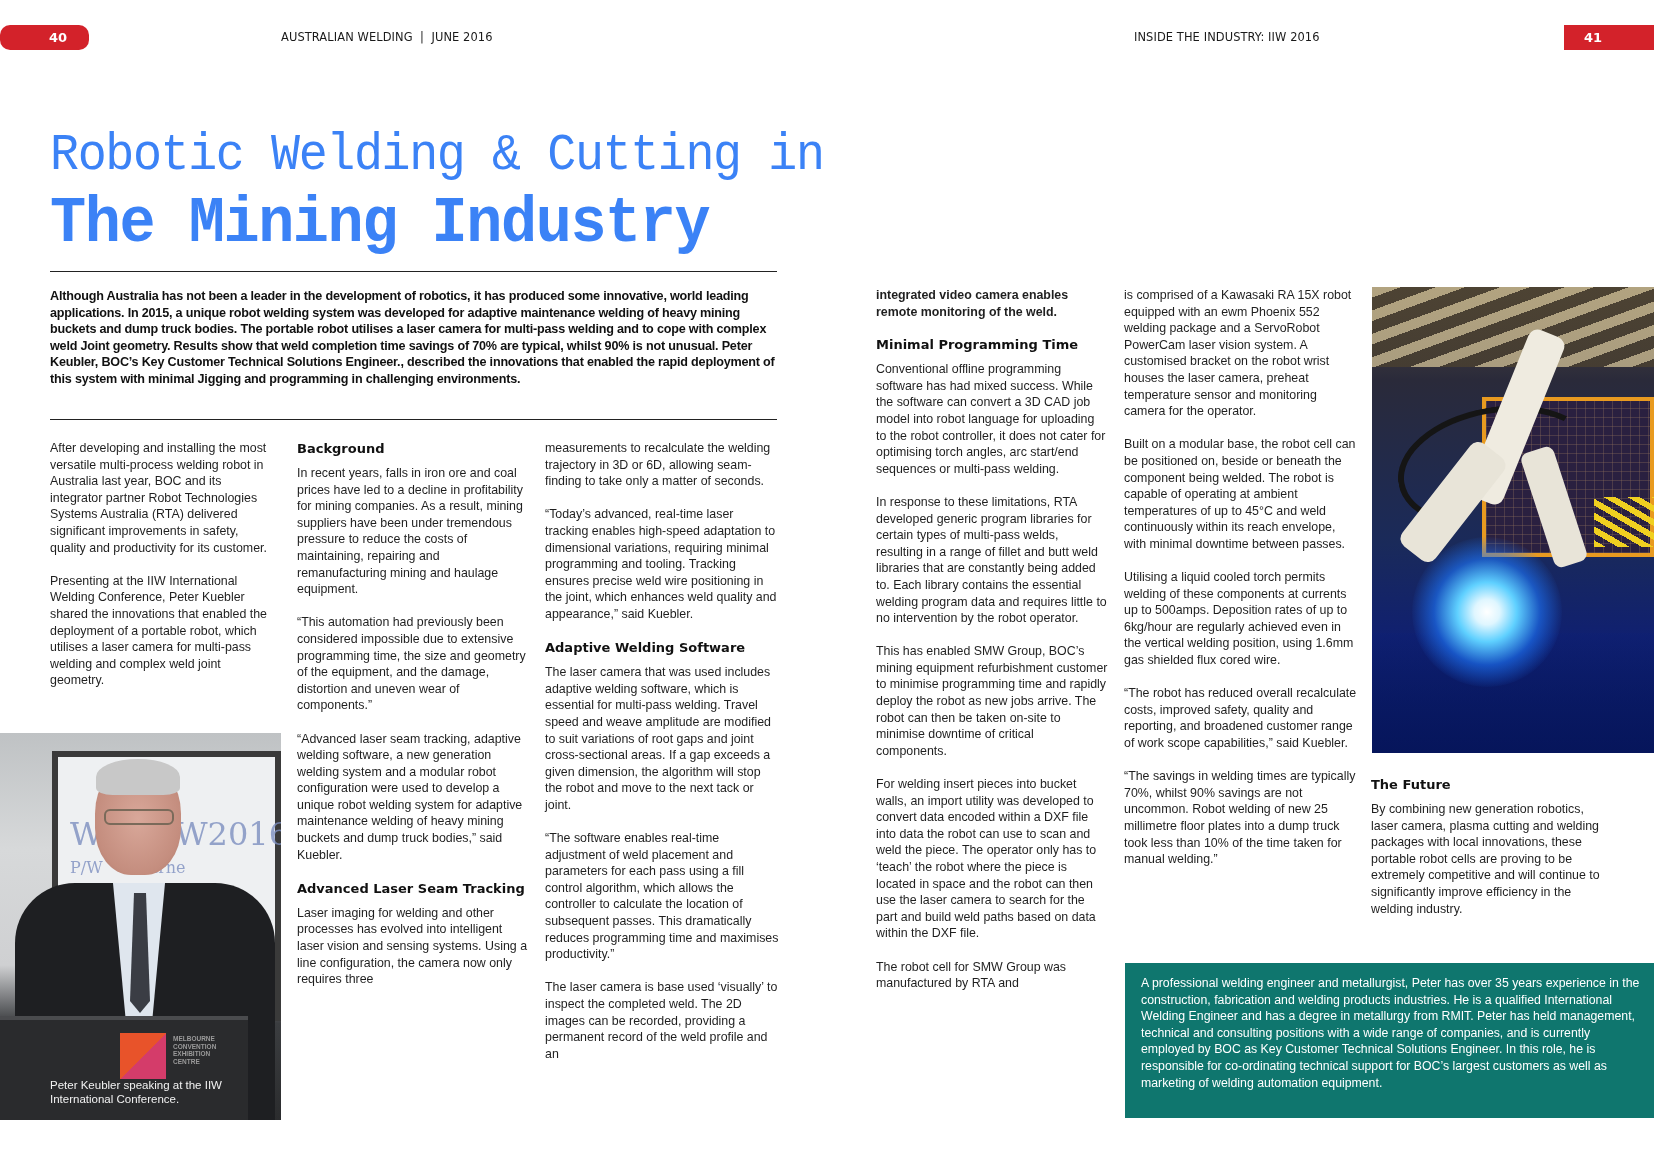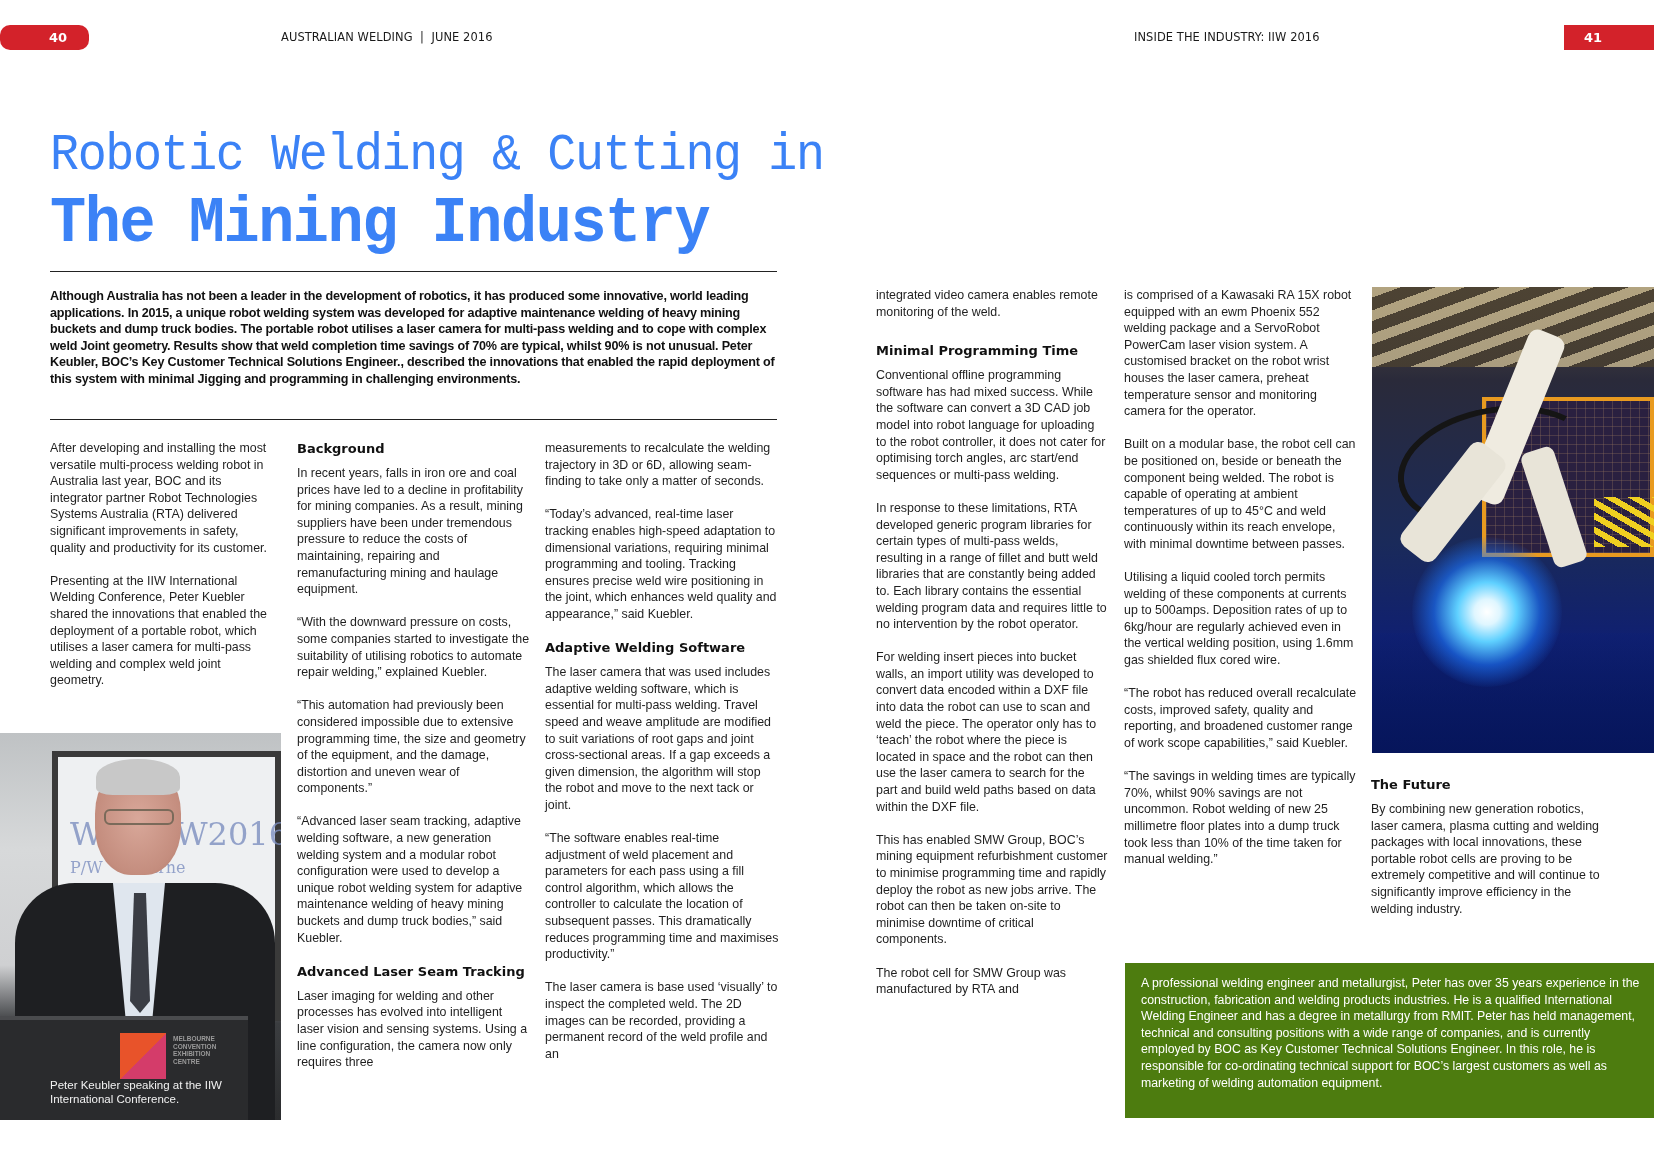--- a/index.html
+++ b/index.html
@@ -61,21 +61,21 @@
     background: repeating-linear-gradient(0deg, rgba(140,110,90,.35) 0 1px, transparent 1px 9px), repeating-linear-gradient(90deg, rgba(140,110,90,.35) 0 1px, transparent 1px 9px), #2a2040; }
   .photo-robot .arm1 { position: absolute; left: 60px; top: 150px; width: 42px; height: 130px; background: #e8e4d8; transform: rotate(38deg); border-radius: 10px; }
   .photo-robot .arm2 { position: absolute; left: 125px; top: 40px; width: 38px; height: 180px; background: #efebe0; transform: rotate(22deg); border-radius: 10px; }
   .photo-robot .arm3 { position: absolute; left: 165px; top: 160px; width: 34px; height: 120px; background: #e8e4d8; transform: rotate(-18deg); border-radius: 8px; }
   .photo-robot .cable { position: absolute; left: 25px; top: 120px; width: 200px; height: 120px; border: 6px solid #151515; border-radius: 50%; border-bottom-color: transparent; border-right-color: transparent; transform: rotate(-10deg); }
   .photo-robot .glow { position: absolute; left: 40px; top: 250px; width: 150px; height: 150px; border-radius: 50%;
     background: radial-gradient(circle, #ffffff 0%, #dff6ff 12%, #5fd0ff 28%, rgba(30,120,255,.6) 50%, rgba(20,60,200,0) 72%); }
   .photo-robot .floor { position: absolute; left: 0; bottom: 0; width: 100%; height: 120px; background: linear-gradient(180deg, rgba(10,30,120,.2), rgba(5,20,90,.8)); }
   .photo-robot .strap { position: absolute; left: 222px; top: 210px; width: 60px; height: 50px; background: repeating-linear-gradient(30deg, #f0d020 0 6px, transparent 6px 12px); }
 
-  .bio-box { position: absolute; left: 1125px; top: 963px; width: 529px; height: 155px; background: #4d7c0f; color: #fff;
+  .bio-box { position: absolute; left: 1125px; top: 963px; width: 529px; height: 155px; background: #0f766e; color: #fff;
     padding: 12px 14px 10px 16px; font-size: 12.3px; line-height: 16.6px; }
 </style>
 </head>
 <body>
 
 <div class="page-tab left">40</div>
 <div class="running-head left" style="white-space:pre;">AUSTRALIAN WELDING  |  JUNE 2016</div>
 <div class="running-head right">INSIDE THE INDUSTRY: IIW 2016</div>
 <div class="page-tab right">41</div>
 
@@ -89,21 +89,20 @@
 <div class="rule r2"></div>
 
 <div class="col c1">
   <p>After developing and installing the most versatile multi-process welding robot in Australia last year, BOC and its integrator partner Robot Technologies Systems Australia (RTA) delivered significant improvements in safety, quality and productivity for its customer.</p>
   <p>Presenting at the IIW International Welding Conference, Peter Kuebler shared the innovations that enabled the deployment of a portable robot, which utilises a laser camera for multi-pass welding and complex weld joint geometry.</p>
 </div>
 
 <div class="col c2">
   <h3>Background</h3>
   <p>In recent years, falls in iron ore and coal prices have led to a decline in profitability for mining companies. As a result, mining suppliers have been under tremendous pressure to reduce the costs of maintaining, repairing and remanufacturing mining and haulage equipment.</p>
-  <p>“With the downward pressure on costs, some companies started to investigate the suitability of utilising robotics to automate repair welding,” explained Kuebler.</p>
   <p>“This automation had previously been considered impossible due to extensive programming time, the size and geometry of the equipment, and the damage, distortion and uneven wear of components.”</p>
   <p>“Advanced laser seam tracking, adaptive welding software, a new generation welding system and a modular robot configuration were used to develop a unique robot welding system for adaptive maintenance welding of heavy mining buckets and dump truck bodies,” said Kuebler.</p>
   <h3>Advanced Laser Seam Tracking</h3>
   <p>Laser imaging for welding and other processes has evolved into intelligent laser vision and sensing systems. Using a line configuration, the camera now only requires three</p>
 </div>
 
 <div class="col c3">
   <p>measurements to recalculate the welding trajectory in 3D or 6D, allowing seam-finding to take only a matter of seconds.</p>
   <p>“Today’s advanced, real-time laser tracking enables high-speed adaptation to dimensional variations, requiring minimal programming and tooling. Tracking ensures precise weld wire positioning in the joint, which enhances weld quality and appearance,” said Kuebler.</p>
   <h3>Adaptive Welding Software</h3>
@@ -122,26 +121,26 @@
   <div class="head"></div>
   <div class="hair"></div>
   <div class="glasses"></div>
   <div class="podium"></div>
   <div class="logo-mark"></div>
   <div class="logo-text" style="width:50px;">MELBOURNE CONVENTION EXHIBITION CENTRE</div>
   <div class="caption" style="width:190px;">Peter Keubler speaking at the IIW International Conference.</div>
 </div>
 
 <div class="col c4">
-  <p style="margin-bottom:22px;">integrated video camera enables remote monitoring of the weld.</p>
+  <p style="margin-bottom:16px;font-weight:bold;">integrated video camera enables remote monitoring of the weld.</p>
   <h3>Minimal Programming Time</h3>
   <p>Conventional offline programming software has had mixed success. While the software can convert a 3D CAD job model into robot language for uploading to the robot controller, it does not cater for optimising torch angles, arc start/end sequences or multi-pass welding.</p>
   <p>In response to these limitations, RTA developed generic program libraries for certain types of multi-pass welds, resulting in a range of fillet and butt weld libraries that are constantly being added to. Each library contains the essential welding program data and requires little to no intervention by the robot operator.</p>
+  <p>This has enabled SMW Group, BOC’s mining equipment refurbishment customer to minimise programming time and rapidly deploy the robot as new jobs arrive. The robot can then be taken on-site to minimise downtime of critical components.</p>
   <p>For welding insert pieces into bucket walls, an import utility was developed to convert data encoded within a DXF file into data the robot can use to scan and weld the piece. The operator only has to ‘teach’ the robot where the piece is located in space and the robot can then use the laser camera to search for the part and build weld paths based on data within the DXF file.</p>
-  <p>This has enabled SMW Group, BOC’s mining equipment refurbishment customer to minimise programming time and rapidly deploy the robot as new jobs arrive. The robot can then be taken on-site to minimise downtime of critical components.</p>
   <p>The robot cell for SMW Group was manufactured by RTA and</p>
 </div>
 
 <div class="col c5">
   <p>is comprised of a Kawasaki RA 15X robot equipped with an ewm Phoenix 552 welding package and a ServoRobot PowerCam laser vision system. A customised bracket on the robot wrist houses the laser camera, preheat temperature sensor and monitoring camera for the operator.</p>
   <p>Built on a modular base, the robot cell can be positioned on, beside or beneath the component being welded. The robot is capable of operating at ambient temperatures of up to 45°C and weld continuously within its reach envelope, with minimal downtime between passes.</p>
   <p>Utilising a liquid cooled torch permits welding of these components at currents up to 500amps. Deposition rates of up to 6kg/hour are regularly achieved even in the vertical welding position, using 1.6mm gas shielded flux cored wire.</p>
   <p>“The robot has reduced overall recalculate costs, improved safety, quality and reporting, and broadened customer range of work scope capabilities,” said Kuebler.</p>
   <p>“The savings in welding times are typically 70%, whilst 90% savings are not uncommon. Robot welding of new 25 millimetre floor plates into a dump truck took less than 10% of the time taken for manual welding.”</p>
 </div>

